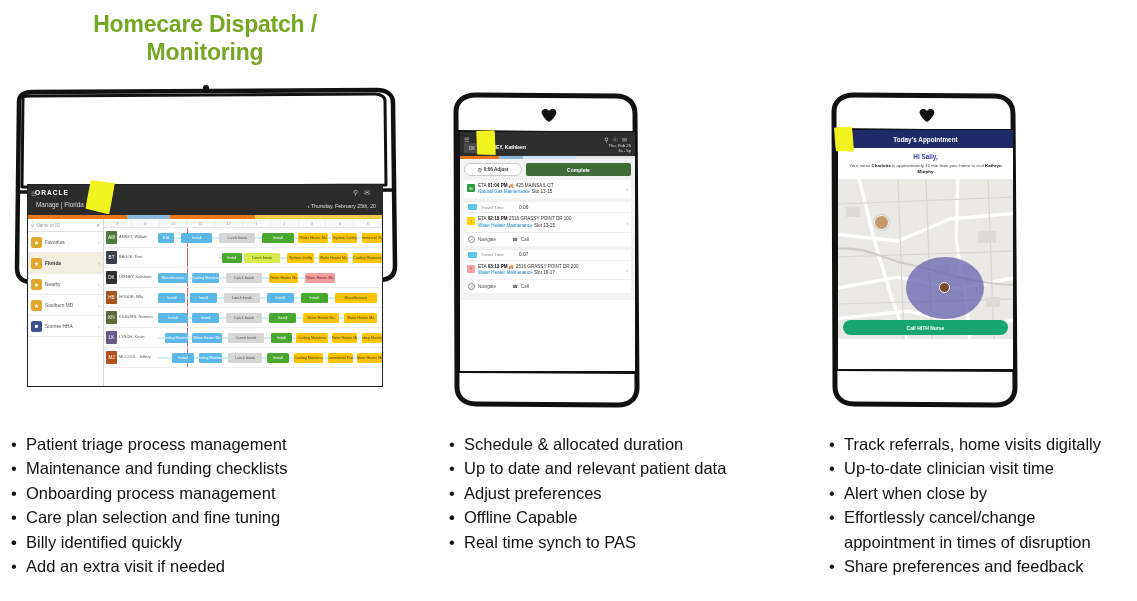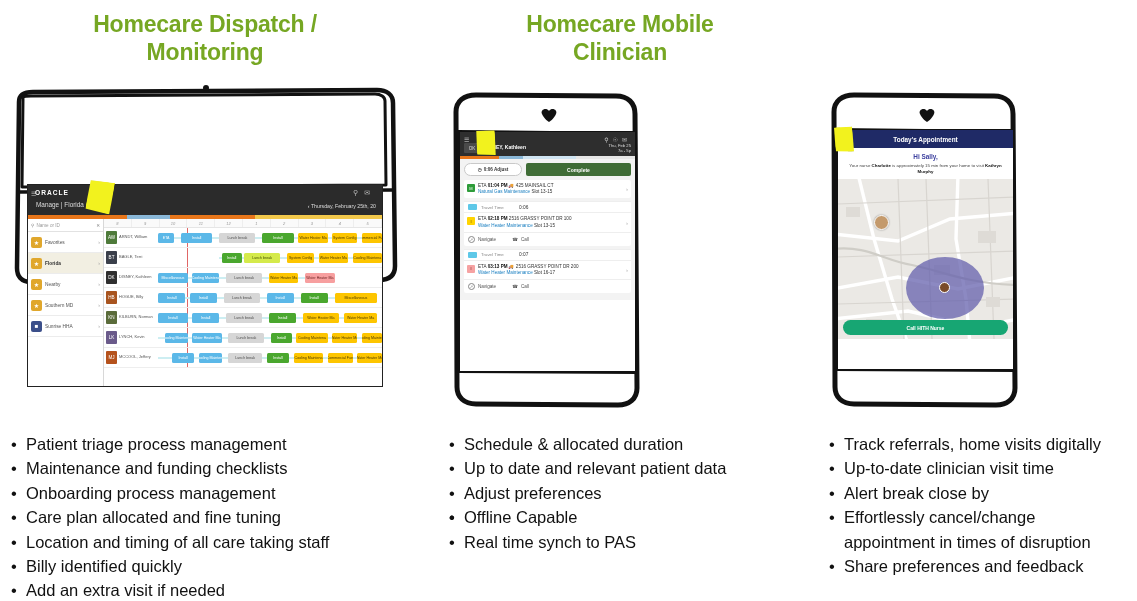--- a/index.html
+++ b/index.html
@@ -382,33 +382,29 @@
         </div>
       </div>
 
       <div class="sticky s1"></div>
     </div>
 
     <ul class="bullets list-1">
       <li><span class="b-dot">•</span><span>Patient triage process management</span></li>
       <li><span class="b-dot">•</span><span>Maintenance and funding checklists</span></li>
       <li><span class="b-dot">•</span><span>Onboarding process management</span></li>
-      <li><span class="b-dot">•</span><span>Care plan allocated and fine tuning</span></li>
-      <li><span class="b-dot">•</span><span>Location and timing of all care taking staff</span></li>
+      <li><span class="b-dot">•</span><span>Care plan selection and fine tuning</span></li>
+      <li><span class="b-dot">•</span></li>
       <li><span class="b-dot">•</span><span>Billy identified quickly</span></li>
       <li><span class="b-dot">•</span><span>Add an extra visit if needed</span></li>
     </ul>
   </div>
 
   <div class="col col-2">
 
-    <div class="col-head">
-      <div>Homecare Mobile</div>
-      <div>Clinician</div>
-    </div>
 
     <div class="phone-wrap ph2">
       <svg class="sketch-svg" width="240" height="330" viewBox="0 0 240 330">
         <path d="M26 22 C26 11, 34 5, 46 5 L186 6 C198 6, 205 13, 205 24 L207 298 C207 309, 199 315, 188 315 L46 314 C34 314, 27 307, 27 297 Z" fill="#ffffff" stroke="#111" stroke-width="5" stroke-linejoin="round"></path>
         <path d="M112 24 C110 20, 116 17, 119 21 C122 17, 128 20, 126 24 C124 29, 119 32, 119 32 C119 32, 114 29, 112 24 Z" fill="#111"></path>
         <path d="M28 42 L205 44 L206 282 L29 281 Z" fill="none" stroke="#111" stroke-width="4"></path>
       </svg>
       <div class="ph-screen" style="left:29px; top:41px; width:177px; height:241px;">
         <div class="m-top">
           <span class="m-burger">☰</span>
@@ -576,20 +572,20 @@
           <div class="p-home" style="left:101px; top:103px;"></div>
           <div class="p-cta">Call HITH Nurse</div>
         </div>
       </div>
       <div class="sticky s3"></div>
     </div>
 
     <ul class="bullets list-3">
       <li><span class="b-dot">•</span><span>Track referrals, home visits digitally</span></li>
       <li><span class="b-dot">•</span><span>Up-to-date clinician visit time</span></li>
-      <li><span class="b-dot">•</span><span>Alert break close by</span></li>
+      <li><span class="b-dot">•</span><span>Alert when close by</span></li>
       <li><span class="b-dot">•</span><span>Effortlessly cancel/change</span></li>
       <li class="cont-line"><span>appointment in times of disruption</span></li>
       <li><span class="b-dot">•</span><span>Share preferences and feedback</span></li>
     </ul>
   </div>
 
 </div>
 
 </body></html>

